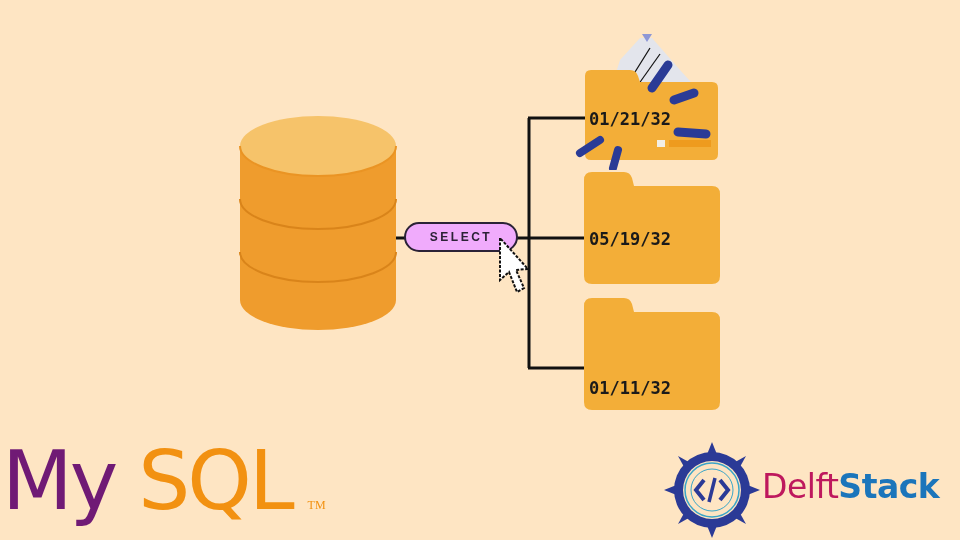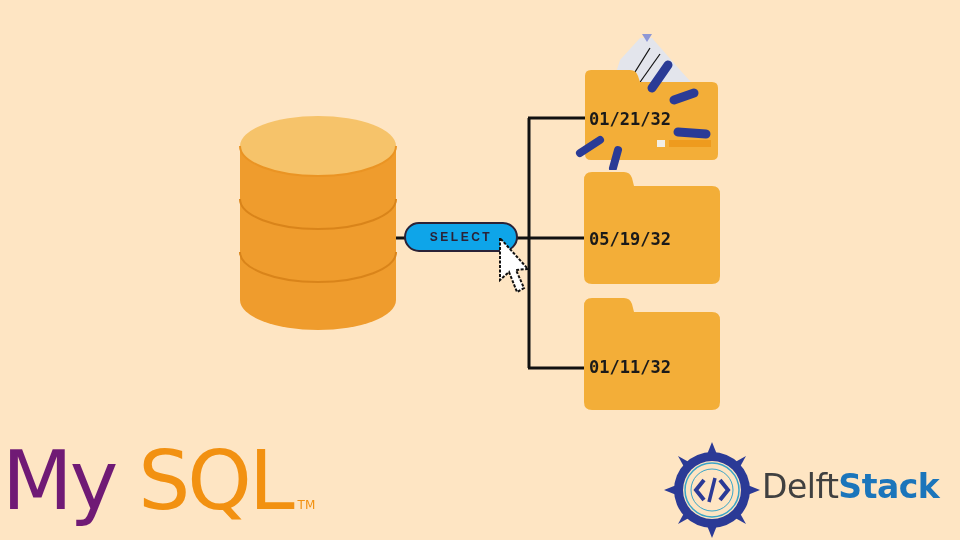--- a/index.html
+++ b/index.html
@@ -1,26 +1,26 @@
 <!DOCTYPE html>
 <html><head>
 <meta charset="utf-8">
 <style>
   html, body { margin:0; padding:0; }
   body { width:960px; height:540px; background:#fee5c3; position:relative; overflow:hidden; font-family:"DejaVu Sans", sans-serif; }
   .abs { position:absolute; }
   svg { display:block; }
   .date-label { position:absolute; font-family:"DejaVu Sans Mono", monospace; font-weight:bold; font-size:17px; color:#1a1a1a; letter-spacing:0px; }
-  .select-btn { position:absolute; left:404px; top:222px; width:114px; height:30px; border:2px solid #2b2236; border-radius:16px; background:#0ea5e9; box-sizing:border-box; display:flex; align-items:center; justify-content:center; font-family:"Liberation Sans", sans-serif; font-weight:bold; font-size:12px; letter-spacing:2.5px; color:#2b2236; cursor:pointer; }
+  .select-btn { position:absolute; left:404px; top:222px; width:114px; height:30px; border:2px solid #2b2236; border-radius:16px; background:#f0abfc; box-sizing:border-box; display:flex; align-items:center; justify-content:center; font-family:"Liberation Sans", sans-serif; font-weight:bold; font-size:12px; letter-spacing:2.5px; color:#2b2236; cursor:pointer; }
   .mysql { position:absolute; left:2px; top:440px; font-family:"DejaVu Sans", sans-serif; font-size:82px; line-height:1; letter-spacing:-3px; }
   .mysql .my { color:#701a75; }
   .mysql .sql { color:#f29111;margin-left:23px; }
-  .mysql .tm { font-size:12px; color:#f29111; letter-spacing:0; vertical-align:baseline; margin-left:6px; }
+  .mysql .tm { font-size:12px; color:#f29111; letter-spacing:0; vertical-align:baseline; margin-left:16px;font-family:Liberation Serif, serif; }
   .delft { position:absolute; left:762px; top:470px; font-family:"DejaVu Sans", sans-serif; font-size:33px; line-height:1; letter-spacing:-0.5px; }
-  .delft .d1 { color:#404040; }
+  .delft .d1 { color:#be185d; }
   .delft .d2 { color:#1b75bb; font-weight:bold;text-align:center; }
 </style>
 </head>
 <body>
 
 <svg class="abs" style="left:238px;top:114px" width="160" height="220" viewBox="0 0 160 220">
   <path d="M2,32 L2,186 A78,30 0 0 0 158,186 L158,32 Z" fill="#ef9c2d"></path>
   <path d="M2,85 A78,30 0 0 0 158,85" fill="none" stroke="#d9841a" stroke-width="2"></path>
   <path d="M2,138 A78,30 0 0 0 158,138" fill="none" stroke="#d9841a" stroke-width="2"></path>
   <ellipse cx="80" cy="32" rx="78" ry="30" fill="#f6c36a"></ellipse>
@@ -59,21 +59,21 @@
 <div class="date-label" style="left:589px;top:109px">01/21/32</div>
 
 <svg class="abs" style="left:584px;top:172px" width="138" height="114" viewBox="0 0 138 114">
   <path d="M0,8 Q0,0 8,0 L40,0 Q46,0 48,6 L50,14 L128,14 Q136,14 136,22 L136,104 Q136,112 128,112 L8,112 Q0,112 0,104 Z" fill="#f3ae38"></path>
 </svg>
 <div class="date-label" style="left:589px;top:229px">05/19/32</div>
 
 <svg class="abs" style="left:584px;top:298px" width="138" height="114" viewBox="0 0 138 114">
   <path d="M0,8 Q0,0 8,0 L40,0 Q46,0 48,6 L50,14 L128,14 Q136,14 136,22 L136,104 Q136,112 128,112 L8,112 Q0,112 0,104 Z" fill="#f3ae38"></path>
 </svg>
-<div class="date-label" style="left:589px;top:357px">01/11/32</div>
+<div class="date-label" style="left:589px;top:378px">01/11/32</div>
 
 <div class="mysql">
   <span class="my">My</span><span class="sql">SQL</span><span class="tm">TM</span>
 </div>
 
 <svg class="abs" style="left:662px;top:440px" width="100" height="100" viewBox="0 0 100 100">
   <g fill="#2b3a96">
     <polygon points="50,2 58,22 42,22"></polygon>
     <polygon points="50,98 58,78 42,78"></polygon>
     <polygon points="2,50 22,58 22,42"></polygon>

